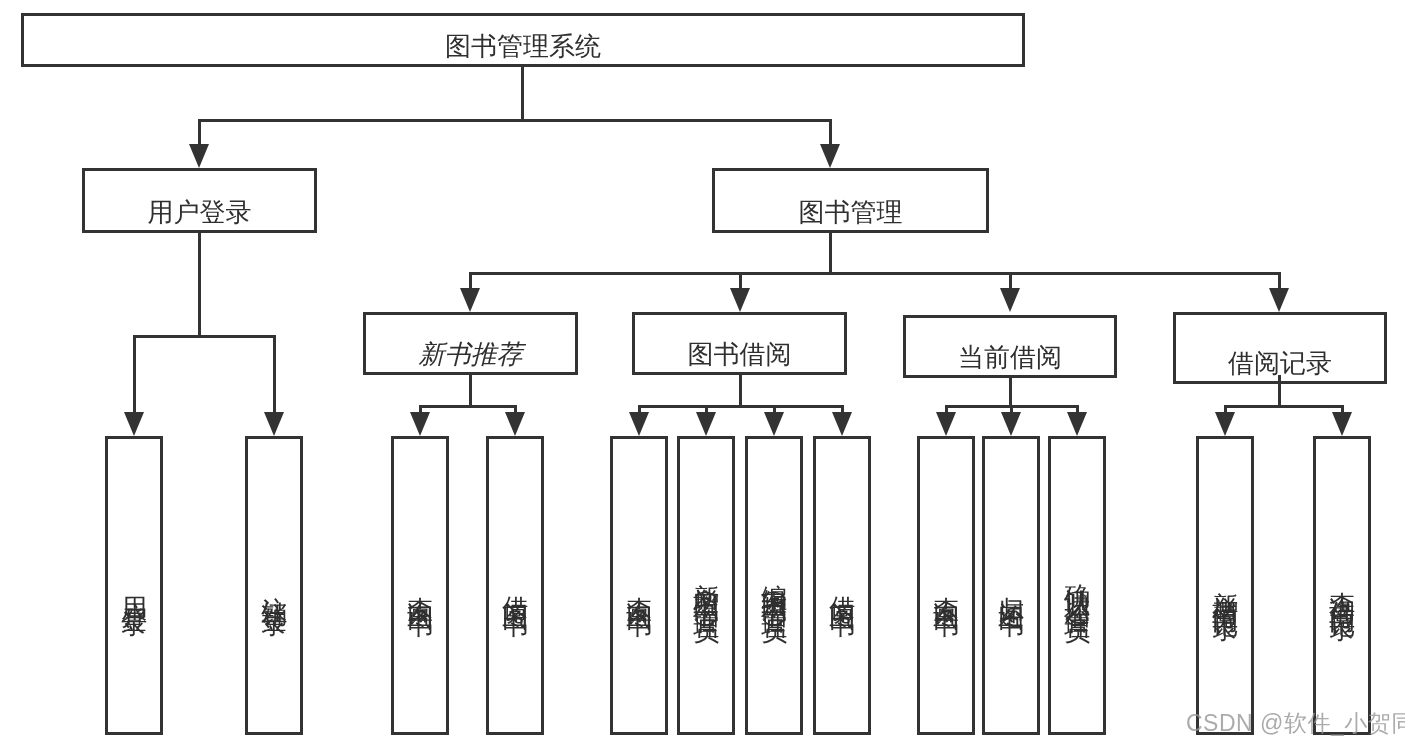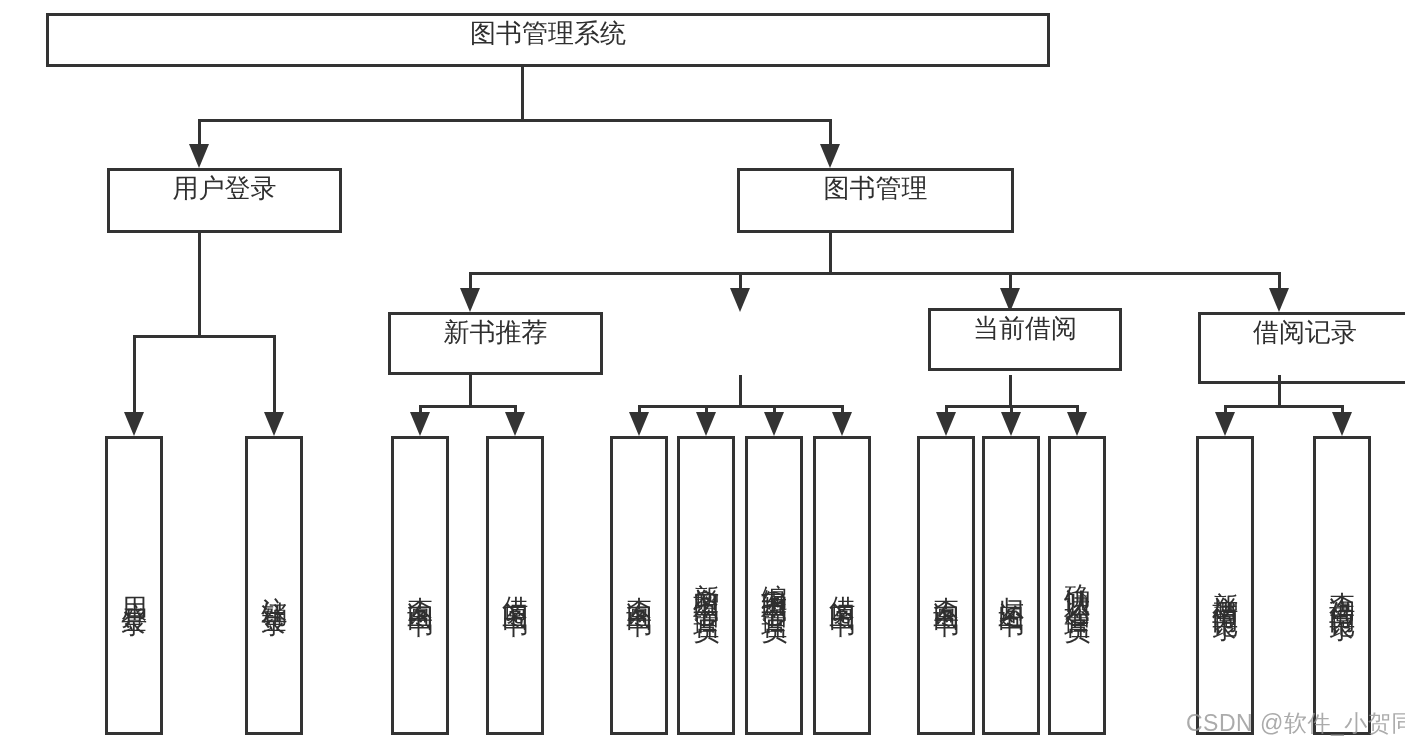--- a/index.html
+++ b/index.html
@@ -2,22 +2,22 @@
 <html><head>
 <meta charset="utf-8">
 <style>
   html,body{margin:0;padding:0;background:#fff;}
   .canvas{
     position:relative;width:1405px;height:747px;background:#ffffff;
     font-family:"Liberation Sans","DejaVu Sans",sans-serif;color:#2f2f2f;overflow:hidden;
   }
   .box{
     position:absolute;border:3px solid #333333;background:#ffffff;
-    display:flex;align-items:flex-start;justify-content:center;
-    font-size:26px;box-sizing:border-box;white-space:nowrap;margin-left:25px;
+    display:flex;align-items:flex-end;justify-content:center;
+    font-size:26px;box-sizing:border-box;white-space:nowrap;
   }
   .leaf{
     position:absolute;border:3px solid #333333;background:#ffffff;
     width:58px;top:436px;height:299px;box-sizing:border-box;
     display:flex;align-items:center;justify-content:center;
   }
   .vt{
     writing-mode:vertical-rl;text-orientation:mixed;
     font-size:26px;line-height:1.05;letter-spacing:5px;color:#2f2f2f;
   }
@@ -67,24 +67,27 @@
   <div class="h" style="left:469px;top:272px;width:812px;"></div>
   <div class="v" style="left:469px;top:272px;height:20px;"></div>
   <div class="ah" style="left:460px;top:288px;"></div>
   <div class="v" style="left:739px;top:272px;height:20px;"></div>
   <div class="ah" style="left:730px;top:288px;"></div>
   <div class="v" style="left:1009px;top:272px;height:20px;"></div>
   <div class="ah" style="left:1000px;top:288px;"></div>
   <div class="v" style="left:1278px;top:272px;height:20px;"></div>
   <div class="ah" style="left:1269px;top:288px;"></div>
 
-  <div class="box" style="left:363px;top:312px;width:215px;height:63px;">
+  <div class="box" style="left:363px;top:312px;width:215px;height:63px;font-style:italic;">
     <span>新书推荐</span>
   </div>
-  <div class="box" style="left:903px;top:308px;width:194px;height:63px;">
+  <div class="box" style="left:632px;top:312px;width:215px;height:63px;">
+    <span>图书借阅</span>
+  </div>
+  <div class="box" style="left:903px;top:315px;width:214px;height:63px;">
     <span>当前借阅</span>
   </div>
   <div class="box" style="left:1173px;top:312px;width:214px;height:72px;">
     <span>借阅记录</span>
   </div>
 
   <div class="v" style="left:469px;top:375px;height:30px;"></div>
   <div class="h" style="left:419px;top:405px;width:97px;"></div>
   <div class="v" style="left:419px;top:405px;height:10px;"></div>
   <div class="ah" style="left:410px;top:412px;"></div>

